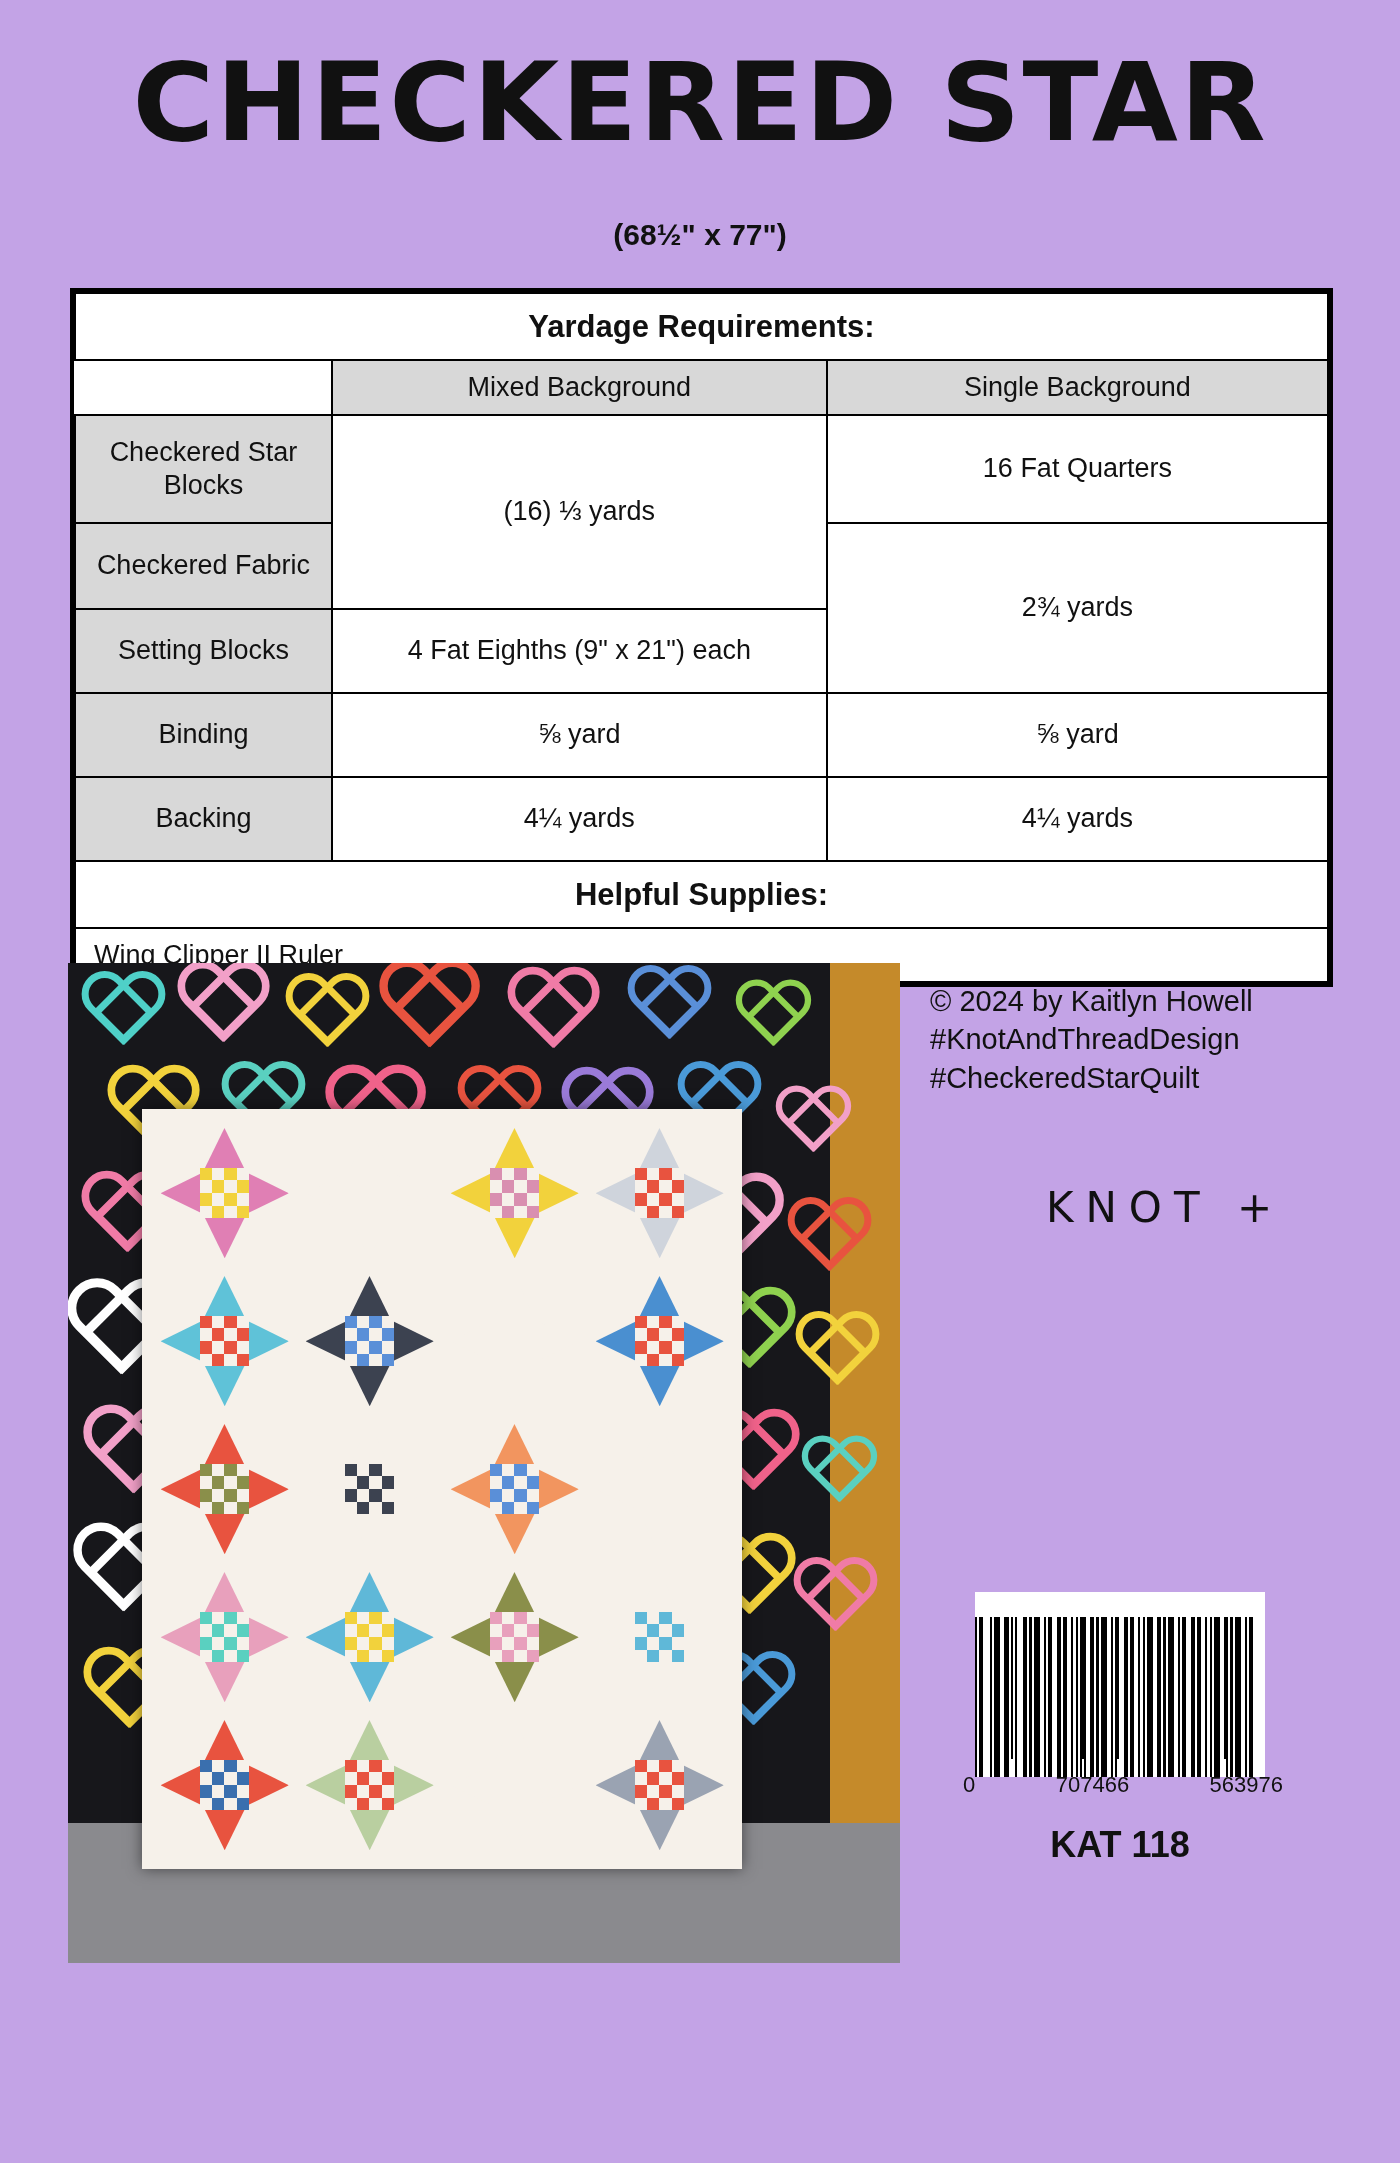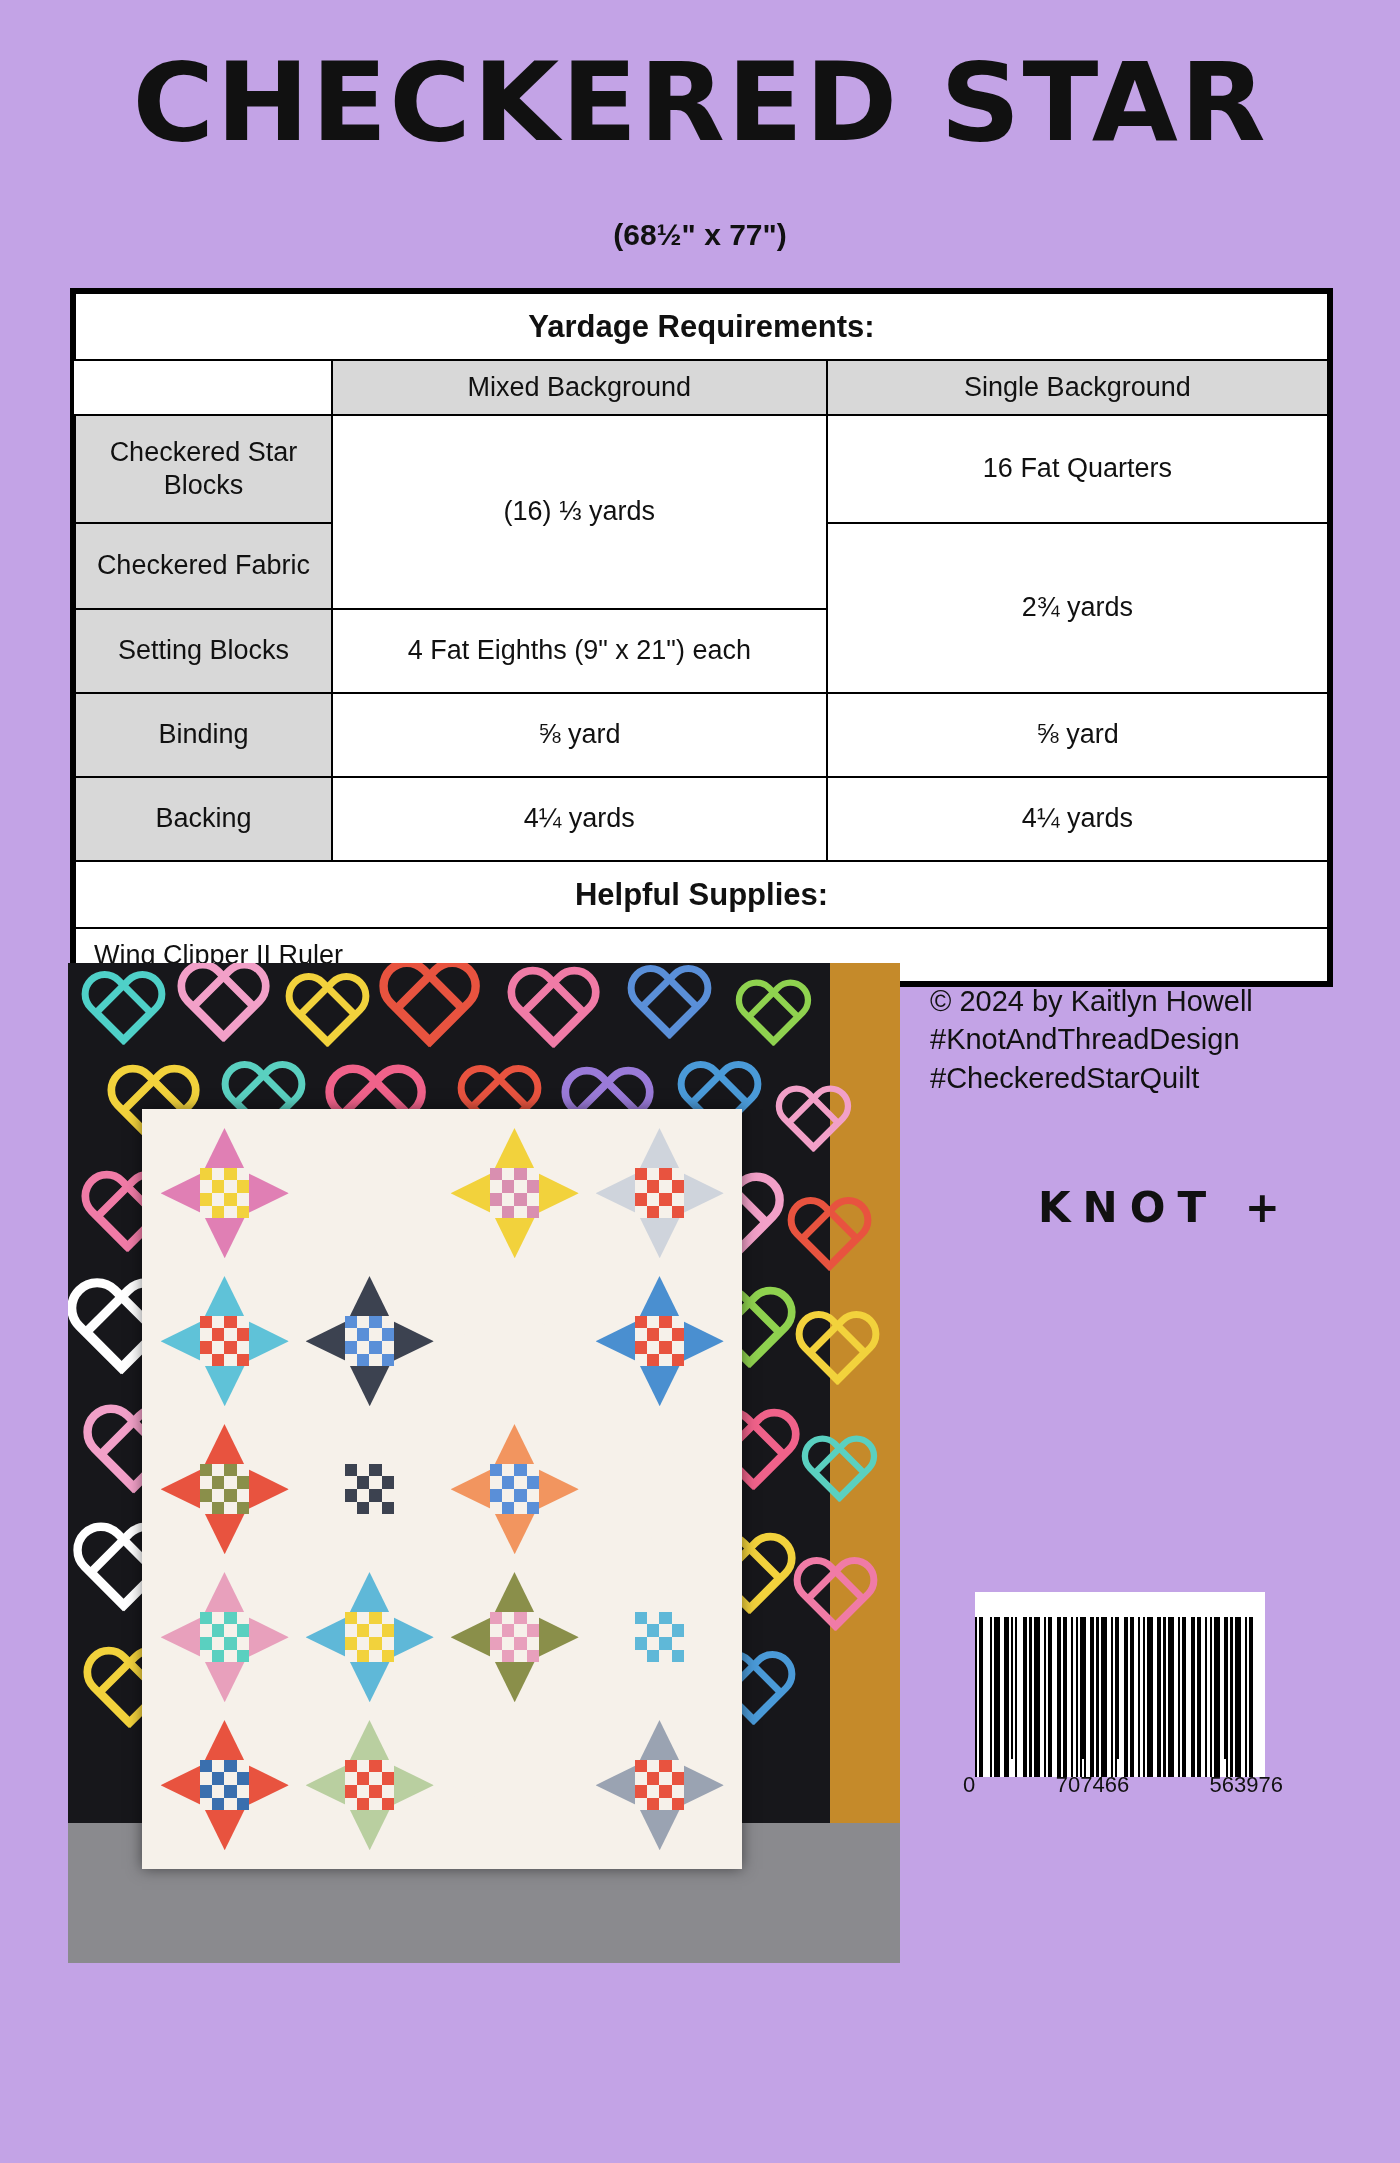--- a/index.html
+++ b/index.html
@@ -206,21 +206,21 @@
   .logo {
     position: absolute;
     left: 1000px;
     top: 1180px;
     width: 330px;
     text-align: center;
   }
   .logo-line {
     font-family: "DejaVu Sans", sans-serif;
     font-size: 42px;
-    font-weight: bold;
+    font-weight: normal;
     letter-spacing: 12px;
     color: #111;
     line-height: 1.35;
   }
   .logo-script {
     font-family: "DejaVu Serif", serif;
     font-style: italic;
     font-size: 42px;
     color: #111;
     margin-top: 4px;
@@ -1051,15 +1051,16 @@
         <div class="sp" style="width: 2.1px;"></div>
         <div class="bar" style="width: 2.1px;"></div>
         <div class="bar" style="width: 2.1px;"></div>
       </div>
   </div>
   <div class="barcode-nums">
     <span>0</span>
     <span>707466</span>
     <span>563976</span>
   </div>
+  <div class="kat">KAT 118</div>
 
 
 </div>
 
 </body></html>

